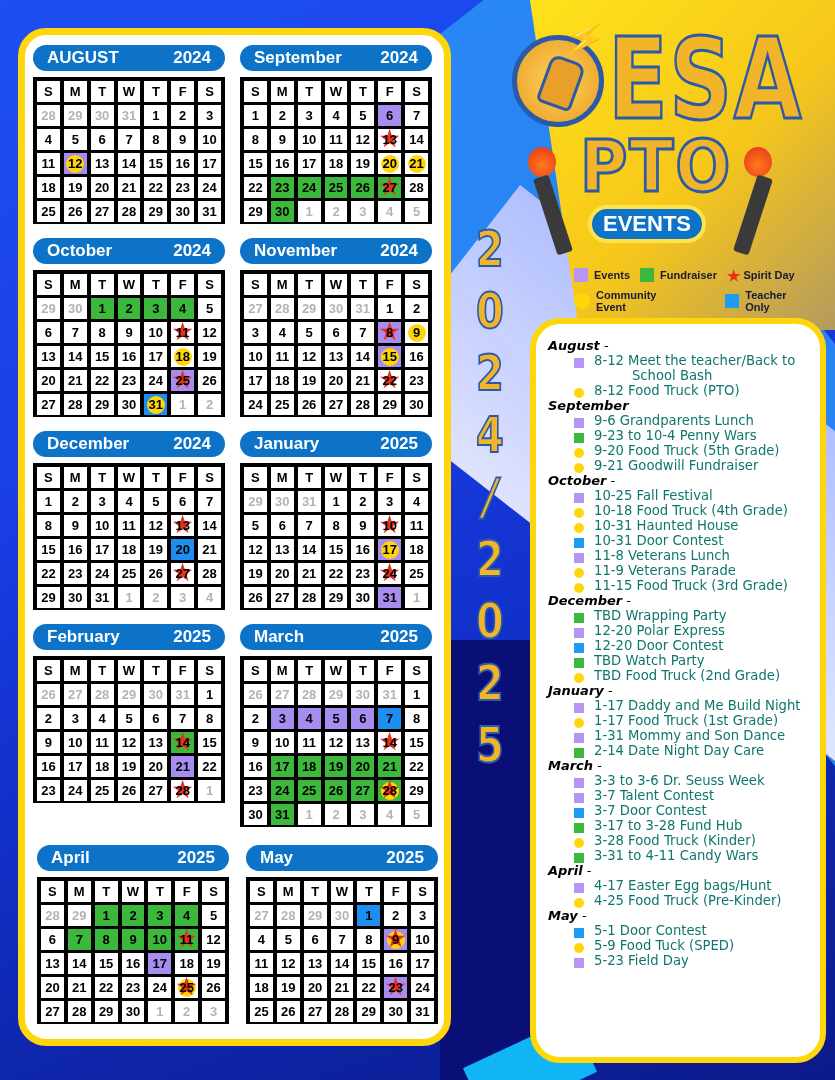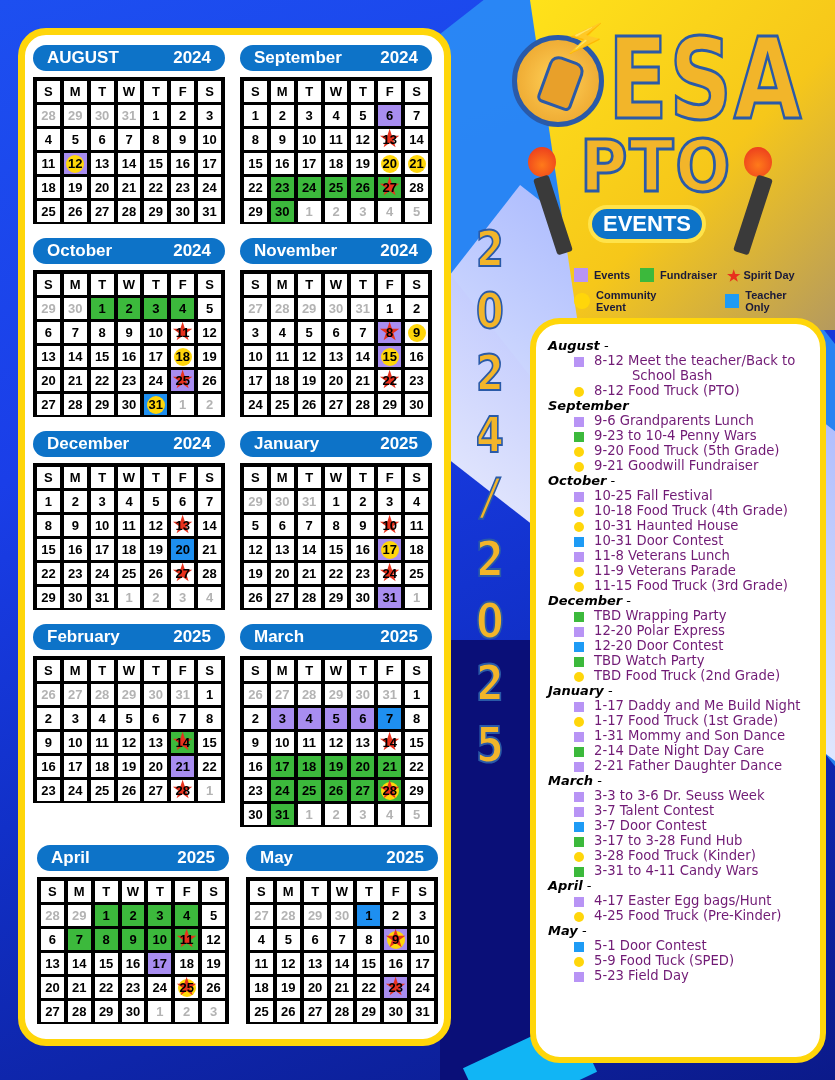--- a/index.html
+++ b/index.html
@@ -80,21 +80,21 @@
   .year { position:absolute; left:470px; top:218px; width:40px; text-align:center; }
   .year span { display:block; font-family:"DejaVu Sans", sans-serif; font-weight:bold; font-size:50px; line-height:62px; color:#f2b52a; -webkit-text-stroke:2px #2a5aa8; transform:scaleX(0.8); }
 
   
   .list-panel {
     position:absolute; left:530px; top:318px; width:296px; height:745px;
     background:#fff; border:6px solid #ffd60a; border-radius:30px; padding:14px 10px 0 12px;
   }
   .list-month { font-family:"DejaVu Sans", sans-serif; font-size:13px; font-weight:bold; font-style:italic; color:#000; line-height:15px; }
   .list-month .dash { font-weight:normal; font-style:normal; }
-  .list-item { display:flex; align-items:center; font-family:"DejaVu Sans", sans-serif; font-size:13.2px; line-height:15px; color:#701a75; padding-left:26px; }
+  .list-item { display:flex; align-items:flex-end; font-family:"DejaVu Sans", sans-serif; font-size:13.2px; line-height:15px; color:#0f766e; padding-left:26px; }
   .list-item .b { width:10px; height:10px; margin-top:3px; margin-right:10px; flex-shrink:0; }
   .b.purple { background:#b894f5; }
   .b.green { background:#3cb93c; }
   .b.blue { background:#1e9bf5; }
   .b.dot { background:#ffd60a; border-radius:50%; }
   .list-item .t { flex:1; }
   .wrap-indent { padding-left:84px; }
 </style>
 </head>
 <body>
@@ -1491,24 +1491,20 @@
       <span class="t">1-17 Food Truck (1st Grade)</span>
     </div>
     <div class="list-item">
       <span class="b purple"></span>
       <span class="t">1-31 Mommy and Son Dance</span>
     </div>
     <div class="list-item">
       <span class="b green"></span>
       <span class="t">2-14 Date Night Day Care</span>
     </div>
-    <div class="list-item">
-      <span class="b purple"></span>
-      <span class="t">2-21 Father Daughter Dance</span>
-    </div>
     <div class="list-month"><span>March</span><span class="dash"> -</span></div>
     <div class="list-item">
       <span class="b purple"></span>
       <span class="t">3-3 to 3-6 Dr. Seuss Week</span>
     </div>
     <div class="list-item">
       <span class="b purple"></span>
       <span class="t">3-7 Talent Contest</span>
     </div>
     <div class="list-item">

